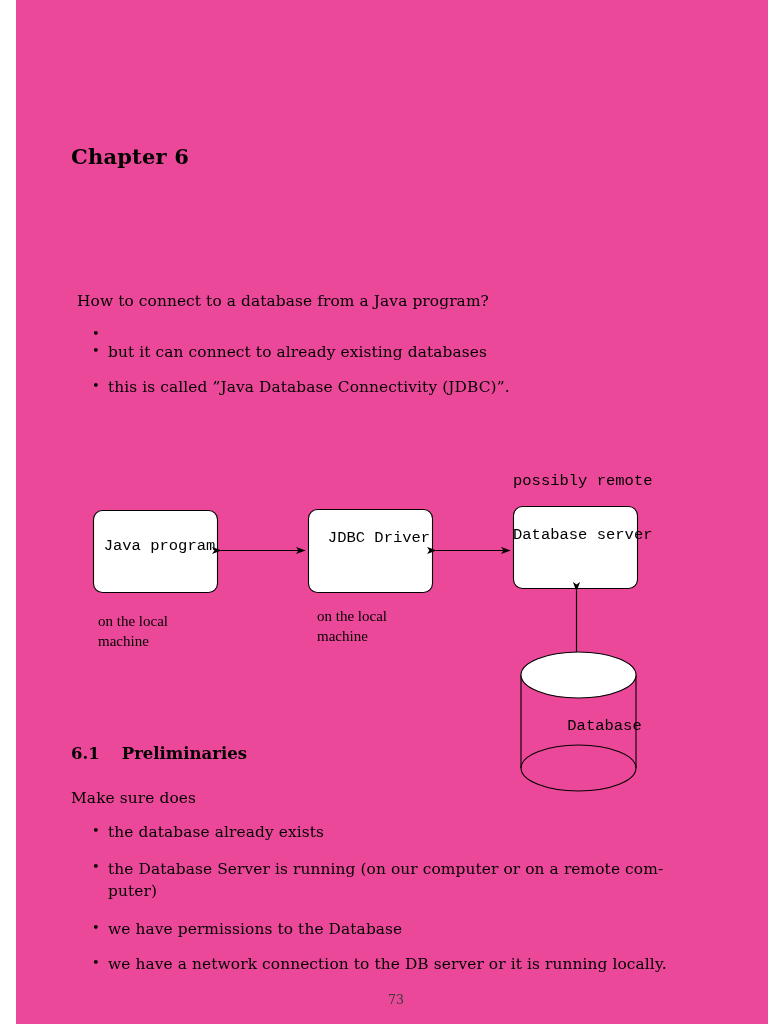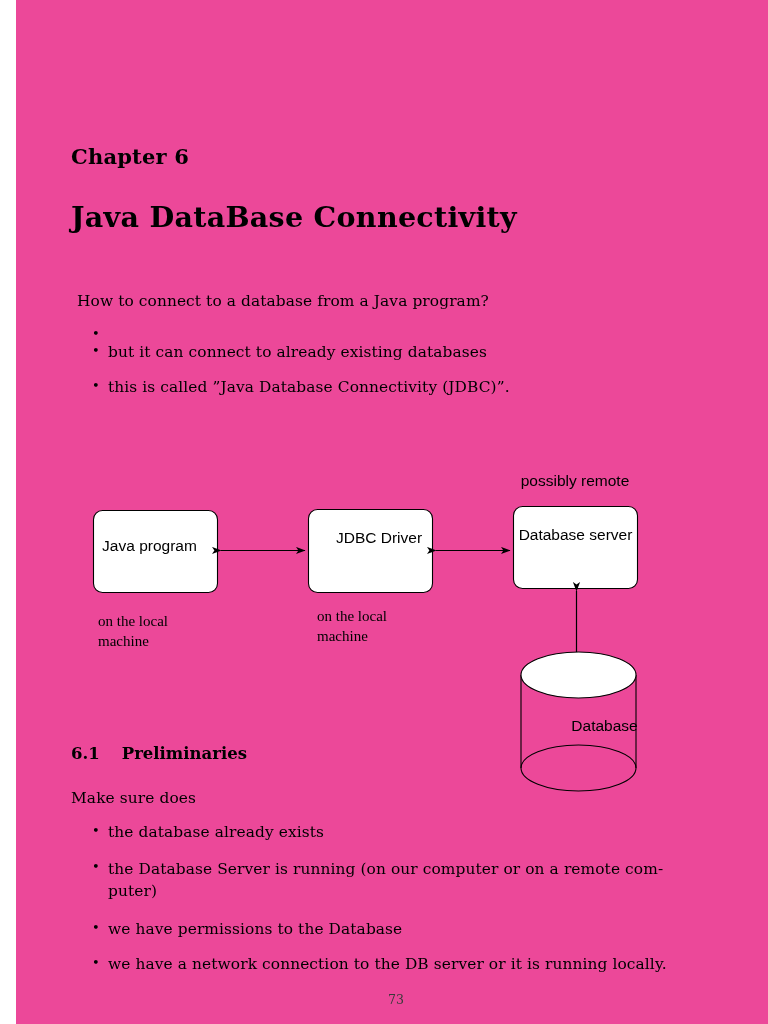--- a/index.html
+++ b/index.html
@@ -118,42 +118,41 @@
     left: 0;
     top: 0;
     width: 768px;
     height: 1024px;
     pointer-events: none;
   }
   .diagram svg { display: block; }
 
   .dlabel {
     position: absolute;
-    font-family: Liberation Sans, sans-serif;
+    font-family: Liberation Mono, monospace;
     font-size: 15.5px;
     color: #000;
     white-space: nowrap;
   }
   .dlabel.center { text-align: center; }
   .dcaption {
     position: absolute;
     font-family: "Liberation Serif", "DejaVu Serif", serif;
     font-size: 15px;
     line-height: 1.32;
     color: #000;
     white-space: nowrap;
   }
 </style>
 </head>
 <body>
 
 <div class="page">
 
   <div class="chapter-label">Chapter 6</div>
-  <div class="chapter-title">Java DataBase Connectivity</div>
 
   <div class="intro">How to connect to a database from a Java program?</div>
 
   <ul class="bullet-list" id="top-bullets">
     <li>
       <span class="dot">•</span>
     </li>
     <li>
       <span class="dot">•</span>
       <span>but it can connect to already existing databases</span>
@@ -185,21 +184,21 @@
       <line x1="560.5" y1="591" x2="560.5" y2="670" stroke="#000000" stroke-width="1.2" marker-start="url(#ah)" marker-end="url(#ah)"></line>
 
       <path d="M505,675 L505,768" stroke="#000000" stroke-width="1.1" fill="none"></path>
       <path d="M620,675 L620,768" stroke="#000000" stroke-width="1.1" fill="none"></path>
       <ellipse cx="562.5" cy="675" rx="57.5" ry="23" fill="#ffffff" stroke="#000000" stroke-width="1.1"></ellipse>
       <ellipse cx="562.5" cy="768" rx="57.5" ry="23" fill="none" stroke="#000000" stroke-width="1.1"></ellipse>
     </svg>
 
     <div class="dlabel center" style="left:497px; top:472px; width:124px;">possibly remote</div>
 
-    <div class="dlabel center" style="left:77px; top:537px; width:113px;">Java program</div>
+    <div class="dlabel center" style="left:77px; top:537px; width:113px;padding-left:10px;">Java program</div>
     <div class="dlabel center" style="left:292px; top:529px; width:142px;">JDBC Driver</div>
     <div class="dlabel center" style="left:497px; top:526px; width:125px;">Database server</div>
 
     <div class="dcaption" style="left:82px; top:612px;">
       <div>on the local</div>
       <div>machine</div>
     </div>
     <div class="dcaption" style="left:301px; top:607px;">
       <div>on the local</div>
       <div>machine</div>

